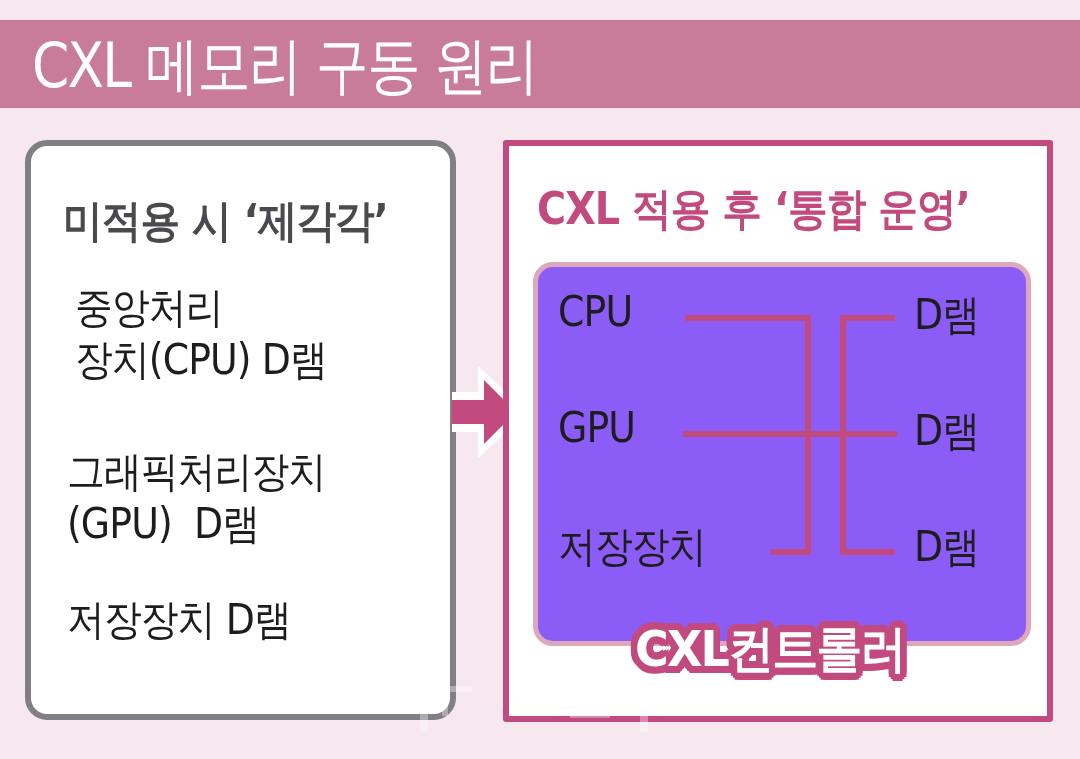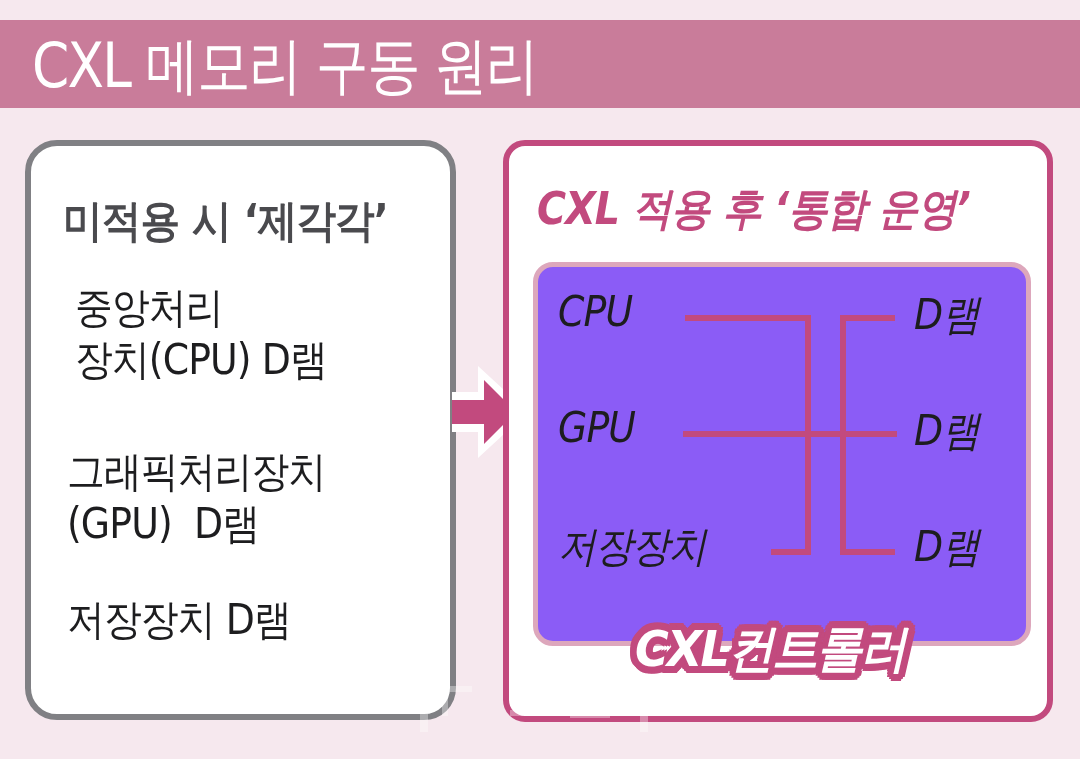--- a/index.html
+++ b/index.html
@@ -17,21 +17,21 @@
     .header-title {
       position: absolute; left: 32px; top: 6px;
       color: #ffffff; font-size: 62px; font-weight: normal;
       letter-spacing: -2px; line-height: 80px;
       transform: scaleX(0.86); transform-origin: left center;
       white-space: nowrap;
     }
     .left-box {
       position: absolute; left: 25px; top: 140px;
       width: 419px; height: 568px;
-      background: #ffffff; border: 6px solid #808084; border-radius: 32px;
+      background: #ffffff; border: 6px solid #808084; border-radius: 22px;
     }
     .left-heading {
       position: absolute; left: 32px; top: 46px;
       font-size: 44px; font-weight: bold; color: #4a4a4e;
       letter-spacing: -1px; white-space: nowrap;
       transform: scaleX(0.9); transform-origin: left center;
     }
     .left-item {
       position: absolute; left: 36px;
       font-size: 42px; color: #1d1d1f; line-height: 52px;
@@ -43,21 +43,21 @@
     .item-gpu { top: 300px; }
     .item-storage { top: 448px; }
 
     .arrow {
       position: absolute; left: 452px; top: 362px; width: 80px; height: 100px;
     }
 
     .right-box {
       position: absolute; left: 503px; top: 140px;
       width: 538px; height: 570px;
-      background: #ffffff; border: 6px solid #c24a7e; border-radius: 22px; font-style: italic;
+      background: #ffffff; border: 6px solid #c24a7e; border-radius: 3px;
     }
     .right-heading {
       position: absolute; left: 28px; top: 34px;
       font-size: 44px; font-weight: bold; color: #c24a7e;
       letter-spacing: -1px; white-space: nowrap;
       transform: scaleX(0.9); transform-origin: left center;
     }
     .inner-box {
       position: absolute; left: 24px; top: 116px;
       width: 488px; height: 374px;

